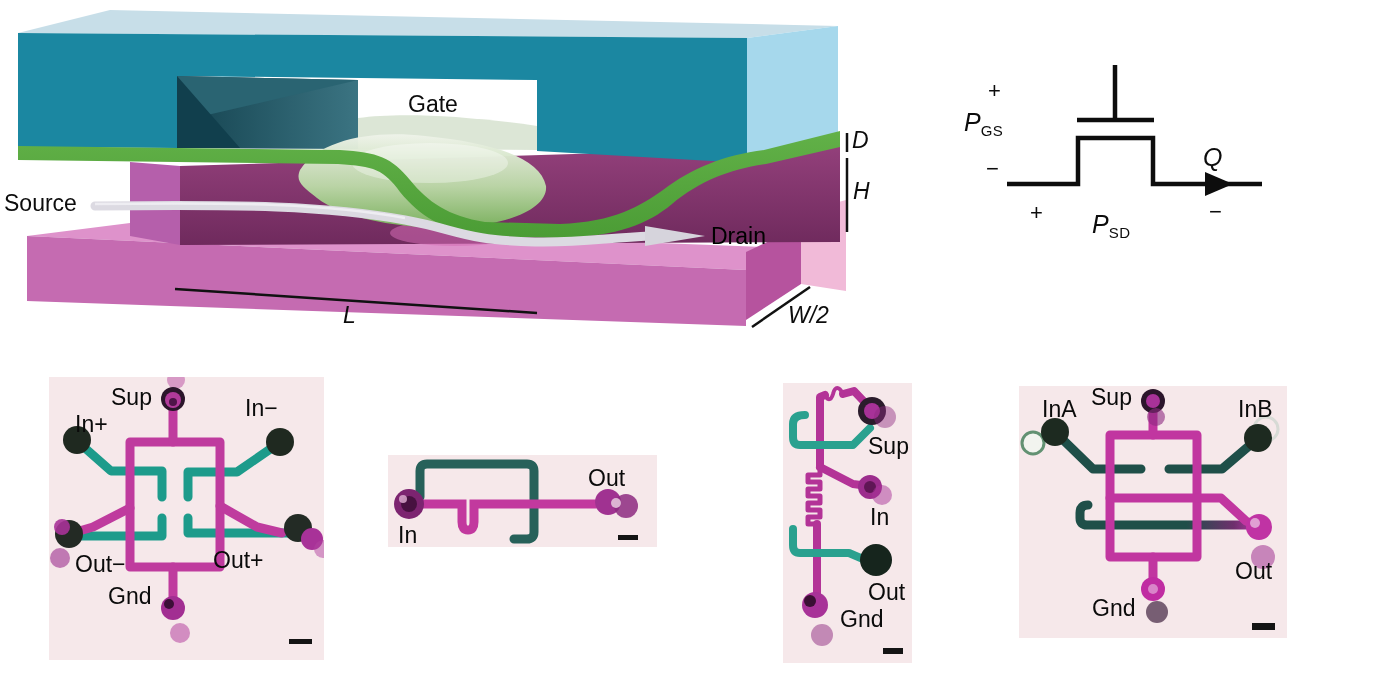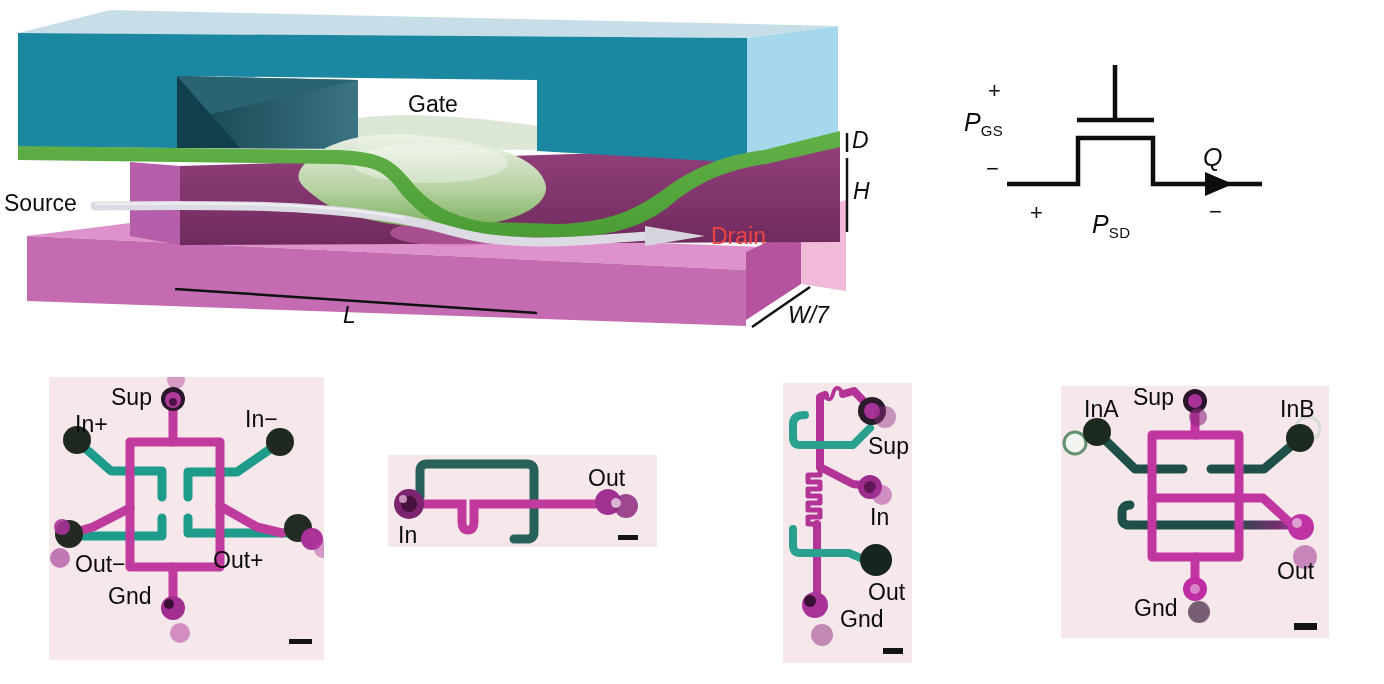--- a/index.html
+++ b/index.html
@@ -1,20 +1,20 @@
 <!DOCTYPE html>
 <html><head>
 <meta charset="utf-8">
 <style>
   html,body{margin:0;padding:0;background:#fff;}
   .fig{position:relative;width:1384px;height:684px;background:#ffffff;
        font-family:"Liberation Sans", sans-serif;overflow:hidden;}
   .abs{position:absolute;}
   .label{position:absolute;font-size:23px;color:#0c0c0c;white-space:nowrap;line-height:1;}
-  .label.white{color:#ef4444;}
+  .label.white{color:#000000;}
   .label.it{font-style:italic;}
   .big-it{font-style:italic;font-size:25px;}
   sub.ss{font-size:15px;font-style:normal;vertical-align:-5px;letter-spacing:.5px;}
   .sign{position:absolute;font-size:22px;color:#0c0c0c;line-height:1;}
   .photo{position:absolute;background:#f6e8ea;}
   .photo svg{position:absolute;left:0;top:0;}
   .plabel{position:absolute;font-size:23px;color:#0a0a0a;white-space:nowrap;line-height:1;}
   .sbar{position:absolute;background:#141414;}
 </style>
 </head>
@@ -93,21 +93,21 @@
       <line x1="752" y1="327" x2="810" y2="287"></line>
     </g>
   </svg>
 
   <span class="label" style="left:408px;top:93px">Gate</span>
   <span class="label" style="left:4px;top:192px">Source</span>
   <span class="label white" style="left:711px;top:225px">Drain</span>
   <span class="label it" style="left:852px;top:129px">D</span>
   <span class="label it" style="left:853px;top:180px">H</span>
   <span class="label it" style="left:343px;top:304px">L</span>
-  <span class="label it" style="left:788px;top:304px">W/7</span>
+  <span class="label it" style="left:788px;top:304px">W/2</span>
 
   <svg class="abs" style="left:950px;top:40px" width="340" height="200" viewBox="0 0 340 200">
     <g stroke="#0d0d0d" stroke-width="4.5" fill="none">
       <line x1="165" y1="25" x2="165" y2="80"></line>
       <line x1="127" y1="80" x2="204" y2="80"></line>
       <path d="M57,144 H128 V98 H203 V144 H312"></path>
     </g>
     <polygon points="255,132 255,156 283,144" fill="#0d0d0d"></polygon>
   </svg>
 
@@ -147,21 +147,21 @@
         <circle cx="249" cy="151" r="14" fill="#232b25"></circle>
         <circle cx="263" cy="162" r="11" fill="#a83298"></circle>
         <circle cx="274" cy="172" r="9" fill="#b1429f" opacity="0.5"></circle>
         <circle cx="124" cy="231" r="12" fill="#a22e92"></circle>
         <circle cx="120" cy="227" r="5" fill="#3c0f38"></circle>
         <circle cx="131" cy="256" r="10" fill="#b5429f" opacity="0.55"></circle>
       </g>
     </svg>
     <span class="plabel" style="left:62px;top:9px">Sup</span>
     <span class="plabel" style="left:26px;top:36px">In+</span>
-    <span class="plabel" style="left:196px;top:31px">In−</span>
+    <span class="plabel" style="left:196px;top:20px">In−</span>
     <span class="plabel" style="left:26px;top:176px">Out−</span>
     <span class="plabel" style="left:164px;top:172px">Out+</span>
     <span class="plabel" style="left:59px;top:208px">Gnd</span>
     <div class="sbar" style="left:240px;top:262px;width:23px;height:5px"></div>
   </div>
 
   <div class="photo" style="left:388px;top:455px;width:269px;height:92px">
     <svg width="269" height="92" viewBox="0 0 269 92">
       <path d="M32,42 V16 Q32,9 39,9 H139 Q146,9 146,16 V77 Q146,84 139,84 H126" fill="none" stroke="#27615a" stroke-width="9" stroke-linecap="round"></path>
       <path d="M22,49 H74 V67 Q74,75 80,75 Q86,75 86,67 V49 H222" fill="none" stroke="#c2399e" stroke-width="9" stroke-linecap="round"></path>
@@ -206,21 +206,21 @@
         <circle cx="39" cy="252" r="11" fill="#8d2a80" opacity="0.5"></circle>
       </g>
     </svg>
     <span class="plabel" style="left:85px;top:52px">Sup</span>
     <span class="plabel" style="left:87px;top:123px">In</span>
     <span class="plabel" style="left:85px;top:198px">Out</span>
     <span class="plabel" style="left:57px;top:225px">Gnd</span>
     <div class="sbar" style="left:100px;top:265px;width:20px;height:6px"></div>
   </div>
 
-  <div class="photo" style="left:1061px;top:386px;width:268px;height:252px">
+  <div class="photo" style="left:1019px;top:386px;width:268px;height:252px">
     <svg width="263" height="252" viewBox="0 0 263 252">
       <defs>
         <linearGradient id="tealFade" x1="0" y1="0" x2="1" y2="0">
           <stop offset="0" stop-color="#1f4f49"></stop>
             <stop offset="0.62" stop-color="#1f4f49"></stop>
           <stop offset="0.9" stop-color="#6e2f6d"></stop>
             <stop offset="1" stop-color="#a13596"></stop>
         </linearGradient>
       </defs>
       <g fill="none" stroke="#1f4f49" stroke-width="9" stroke-linejoin="round" stroke-linecap="round">

